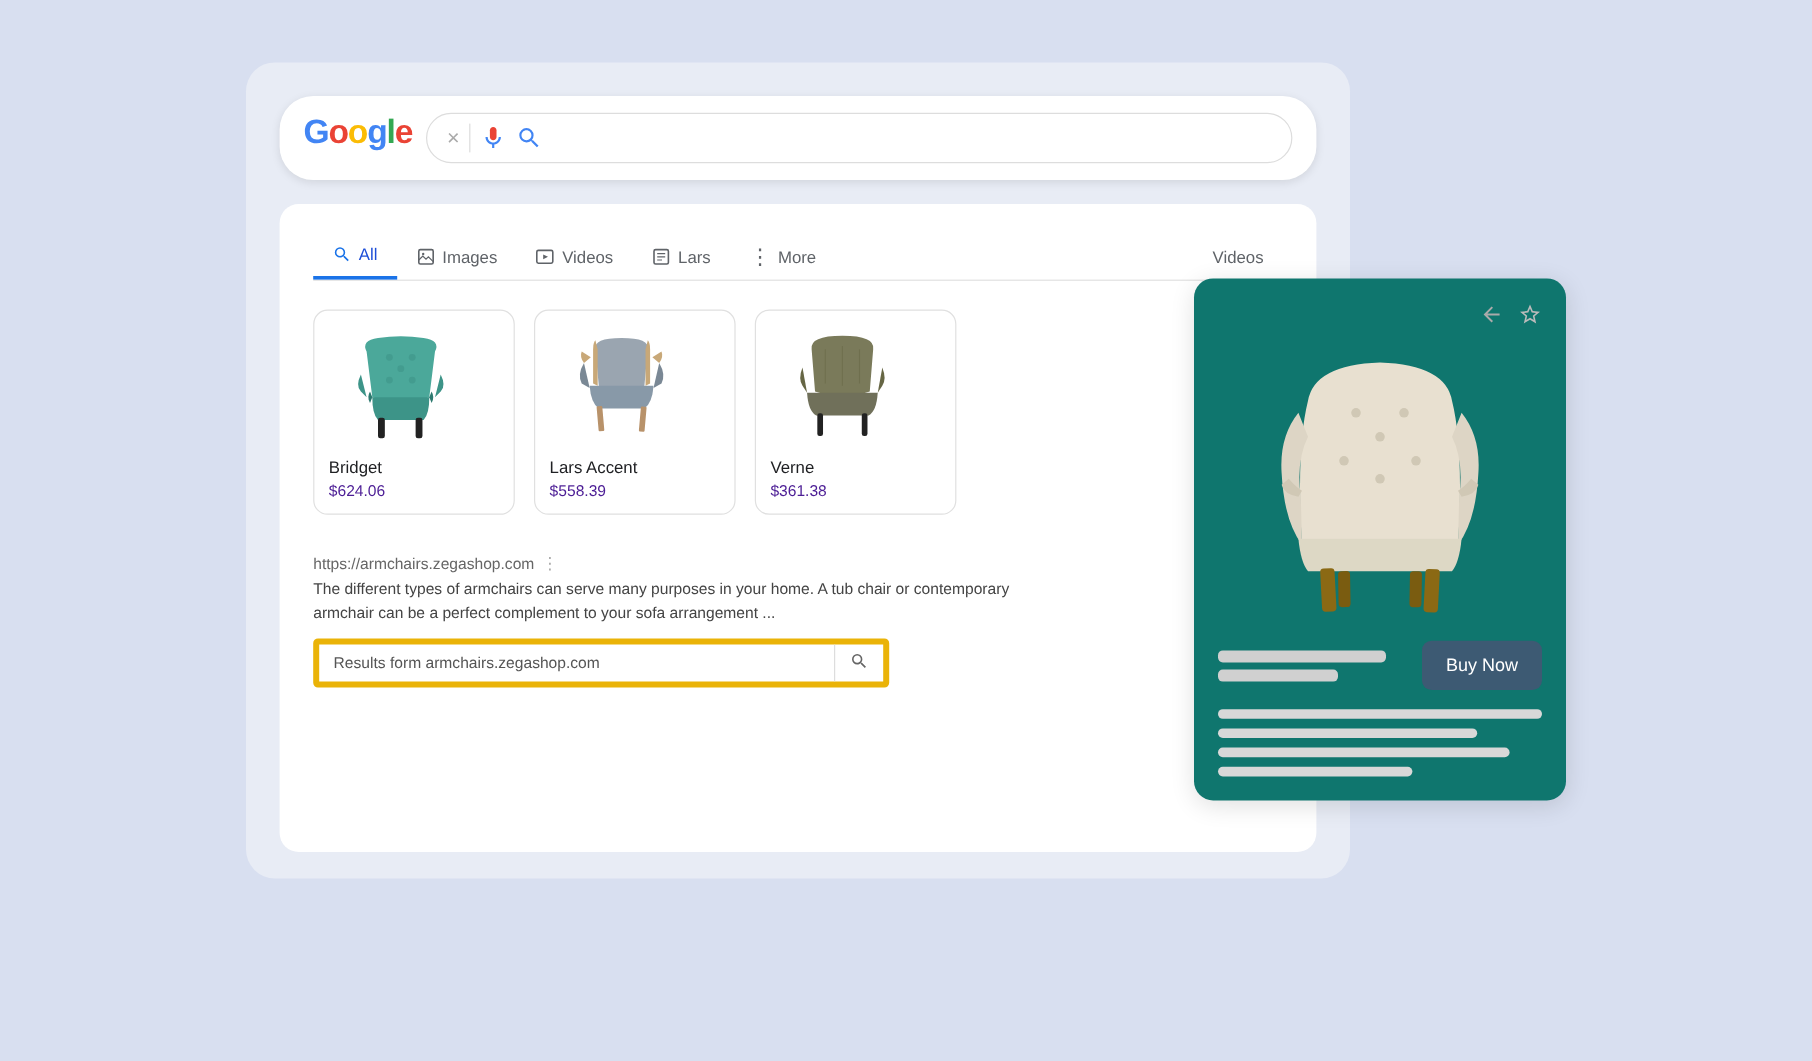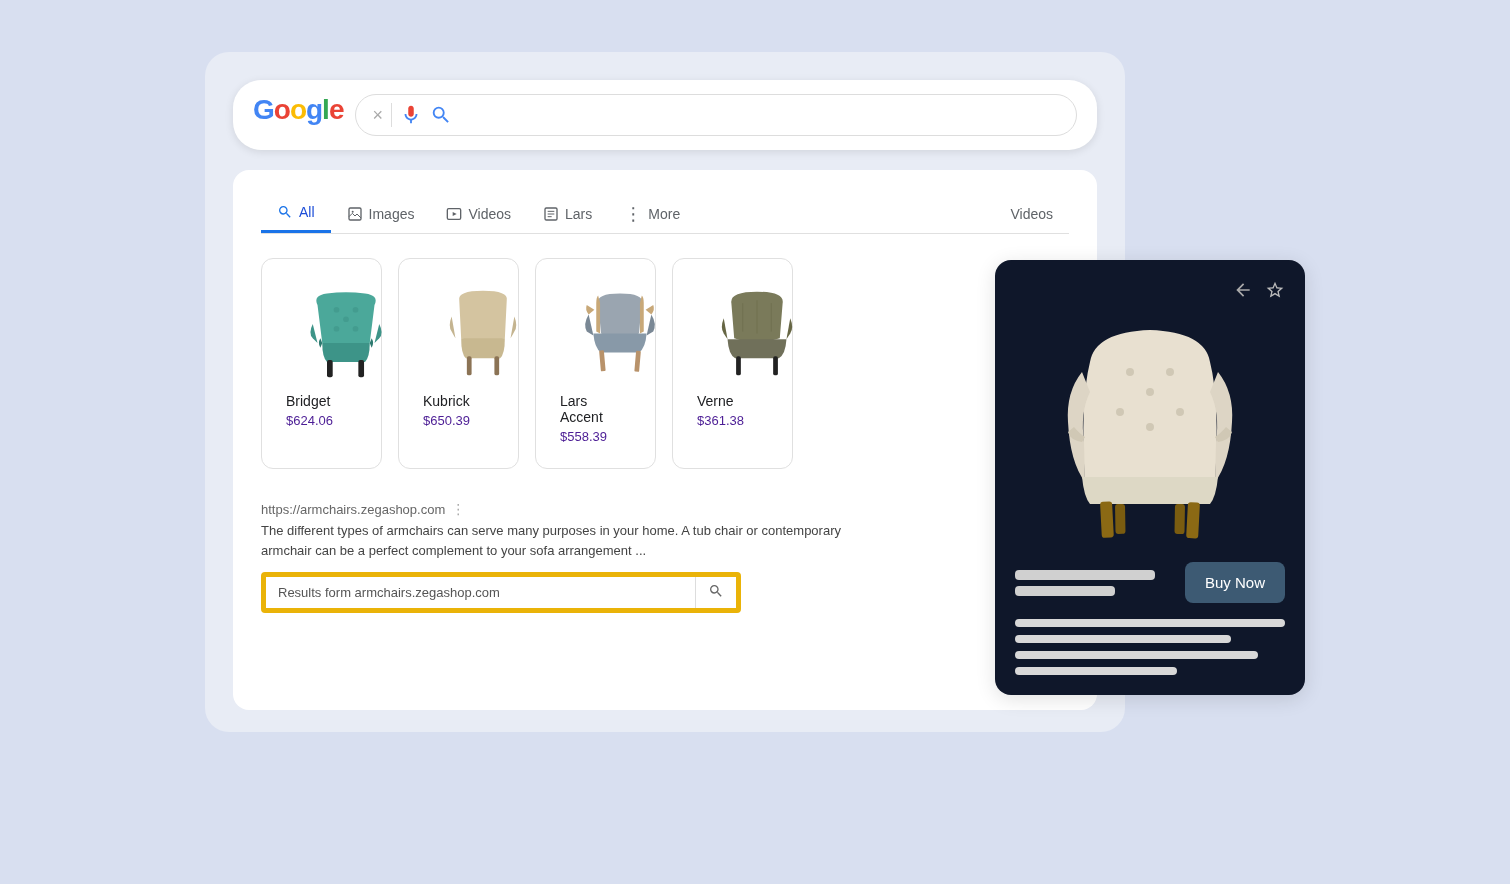--- a/index.html
+++ b/index.html
@@ -127,22 +127,22 @@
     
     .product-cards {
       display: flex;
       gap: 16px;
       margin-bottom: 28px;
     }
 
     .product-card {
       border: 1px solid #e0e0e0;
       border-radius: 12px;
-      padding: 24px;
-      width: 121px;
+      padding: 12px;
+      width: 168px;
       cursor: pointer;
     }
 
     .product-card-img {
       width: 120px;
       height: 100px;
       display: flex;
       align-items: center;
       justify-content: center;
       margin-bottom: 10px;
@@ -226,25 +226,24 @@
       cursor: pointer;
       color: #666;
     }
 
     
     .product-detail-card {
       position: absolute;
       top: 180px;
       right: 0;
       width: 310px;
-      background: #0f172a;
+      background: #0f766e;
       border-radius: 16px;
       padding: 20px;
       box-shadow: 0 4px 20px rgba(0,0,0,0.12);
-      margin-top: 28px;
     }
 
     .card-actions-top {
       display: flex;
       justify-content: flex-end;
       gap: 12px;
       margin-bottom: 12px;
     }
 
     .detail-chair-img {
@@ -397,35 +396,20 @@
               <circle cx="65" cy="25" r="3" fill="#3d9488" opacity="0.6"></circle>
               <circle cx="55" cy="35" r="3" fill="#3d9488" opacity="0.6"></circle>
               <circle cx="45" cy="45" r="3" fill="#3d9488" opacity="0.6"></circle>
               <circle cx="65" cy="45" r="3" fill="#3d9488" opacity="0.6"></circle>
             </svg>
           </div>
           <div class="product-name">Bridget</div>
           <div class="product-price">$624.06</div>
         </div>
 
-        <div class="product-card">
-          <div class="product-card-img">
-            <svg class="chair-img" viewBox="0 0 110 100" xmlns="http://www.w3.org/2000/svg">
-
-              <path d="M30 15 Q28 5 55 5 Q82 5 80 15 L78 55 Q55 62 32 55 Z" fill="#d4c4a0"></path>
-              <path d="M22 48 Q18 42 22 32 L26 55 Q24 52 22 48 Z" fill="#c4b490"></path>
-              <path d="M88 48 Q92 42 88 32 L84 55 Q86 52 88 48 Z" fill="#c4b490"></path>
-              <path d="M32 55 Q32 72 37 76 L73 76 Q78 72 78 55 Z" fill="#c8b890"></path>
-              <rect x="38" y="74" width="5" height="20" rx="2" fill="#8b7355"></rect>
-              <rect x="67" y="74" width="5" height="20" rx="2" fill="#8b7355"></rect>
-            </svg>
-          </div>
-          <div class="product-name">Kubrick</div>
-          <div class="product-price">$650.39</div>
-        </div>
 
         <div class="product-card">
           <div class="product-card-img">
             <svg class="chair-img" viewBox="0 0 110 100" xmlns="http://www.w3.org/2000/svg">
 
               <path d="M32 18 Q30 8 55 8 Q80 8 78 18 L75 50 Q55 58 35 50 Z" fill="#9aa5b0"></path>
               <path d="M20 48 Q16 40 22 30 L27 52 Z" fill="#7a8895" rx="4"></path>
               <path d="M90 48 Q94 40 88 30 L83 52 Z" fill="#7a8895"></path>
 
               <path d="M27 50 Q28 65 35 70 L75 70 Q82 65 83 50 Z" fill="#8899a8"></path>

